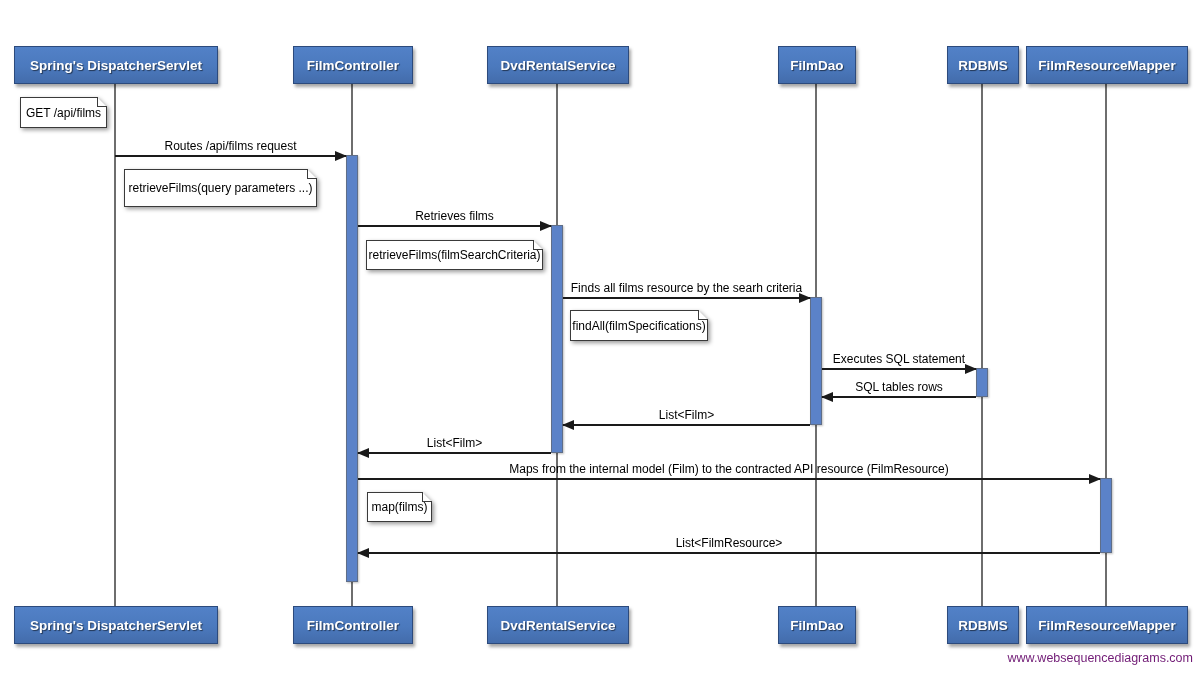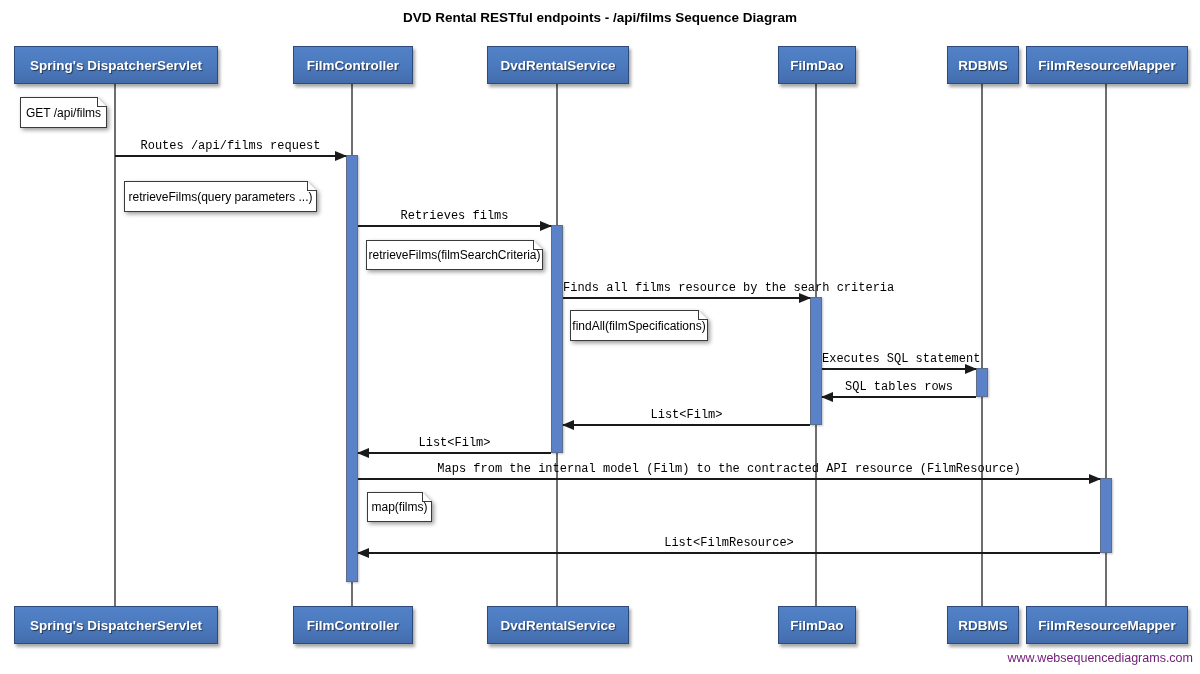--- a/index.html
+++ b/index.html
@@ -28,21 +28,21 @@
     color:#fff;font-weight:bold;font-size:13.5px;white-space:nowrap;
     text-shadow:1px 1px 1px rgba(0,0,0,0.55);
   }
   .activation{
     position:absolute;width:12px;z-index:2;
     background:var(--activation-fill,#5b82c8);
     border:1px solid var(--activation-border,#5f6e88);
     box-sizing:border-box;
     box-shadow:1px 1px 2px rgba(0,0,0,0.25);
   }
-  .message{position:absolute;z-index:3;font-family:Liberation Mono, monospace;}
+  .message{position:absolute;z-index:3;}
   .msg-label{
     text-align:center;font-size:12px;height:15px;line-height:15px;
     white-space:nowrap;color:#000;
   }
   .msg-line{position:relative;height:2px;background:var(--arrow,#1a1a1a);margin-top:1px;}
   .msg-line.dir-right::after{
     content:'';position:absolute;right:-1px;top:-4.5px;width:0;height:0;
     border-left:12px solid var(--arrow,#1a1a1a);
     border-top:5.5px solid transparent;border-bottom:5.5px solid transparent;
   }
@@ -65,21 +65,20 @@
     border-left:1.5px solid var(--note-border,#3a3a3a);
     border-bottom:1.5px solid var(--note-border,#3a3a3a);
     background:transparent;
   }
 </style>
 </head>
 <body>
 
 <div id="stage">
 
-  <div class="title">DVD Rental RESTful endpoints - /api/films Sequence Diagram</div>
 
   <div class="lifeline" style="left:114px"></div>
   <div class="lifeline" style="left:351px"></div>
   <div class="lifeline" style="left:556px"></div>
   <div class="lifeline" style="left:815px"></div>
   <div class="lifeline" style="left:981px"></div>
   <div class="lifeline" style="left:1105px"></div>
 
   <div class="activation" style="left:346px;top:155px;height:427px"></div>
   <div class="activation" style="left:551px;top:225px;height:228px"></div>
@@ -159,21 +158,21 @@
   </div>
   <div class="message" style="left:358px;top:536px;width:742px">
     <div class="msg-label">List&lt;FilmResource&gt;</div>
     <div class="msg-line dir-left"></div>
   </div>
 
   <div class="note" style="left:20px;top:97px;width:87px;height:31px">
     <div class="note-body">GET /api/films</div>
     <div class="note-fold"></div>
   </div>
-  <div class="note" style="left:124px;top:181px;width:193px;height:31px">
+  <div class="note" style="left:124px;top:169px;width:193px;height:38px">
     <div class="note-body">retrieveFilms(query parameters ...)</div>
     <div class="note-fold"></div>
   </div>
   <div class="note" style="left:366px;top:240px;width:177px;height:30px">
     <div class="note-body">retrieveFilms(filmSearchCriteria)</div>
     <div class="note-fold"></div>
   </div>
   <div class="note" style="left:570px;top:310px;width:138px;height:31px">
     <div class="note-body">findAll(filmSpecifications)</div>
     <div class="note-fold"></div>

